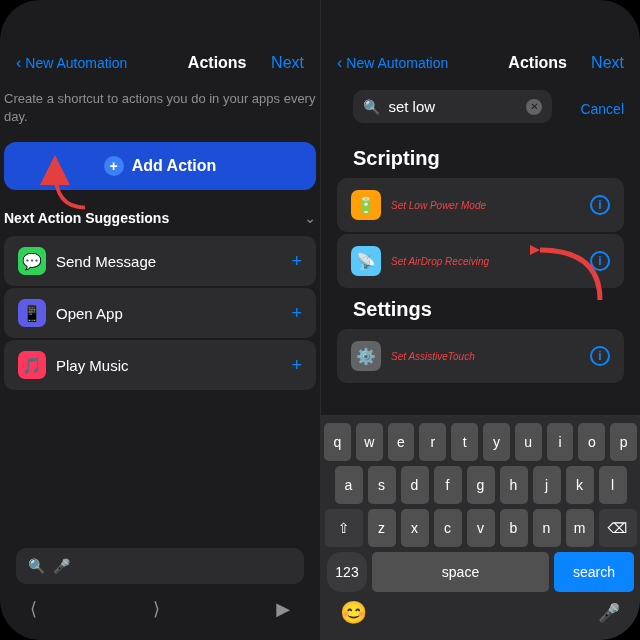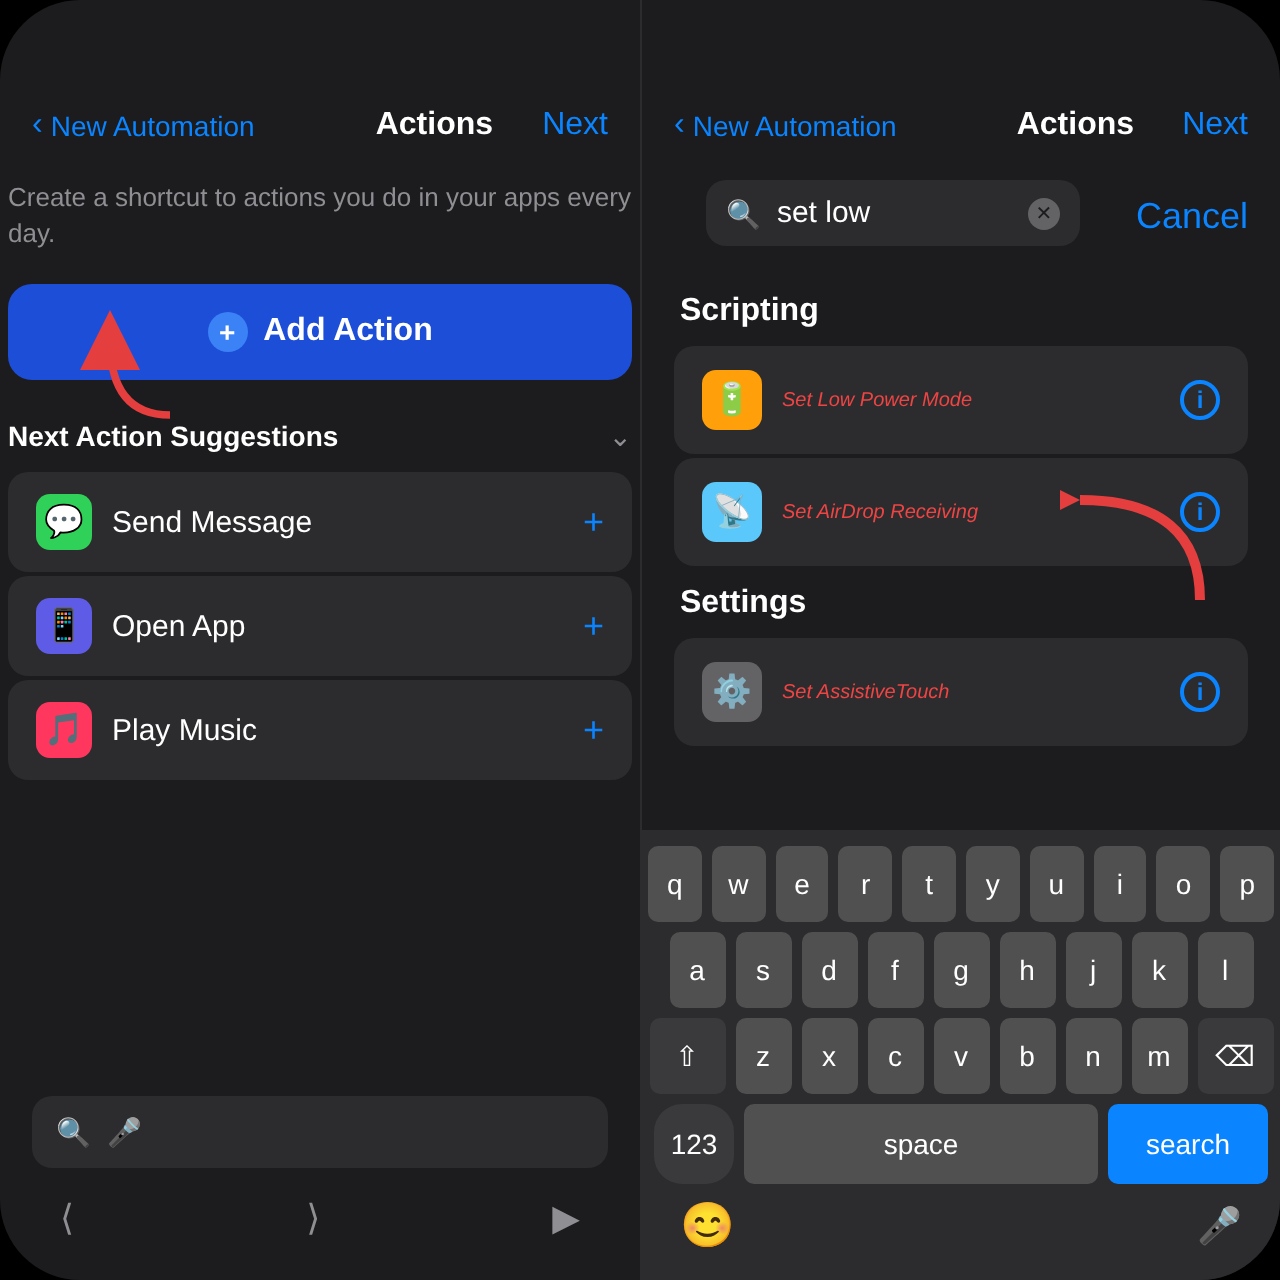--- a/index.html
+++ b/index.html
@@ -261,35 +261,35 @@
       border-radius: 50%;
       display: flex;
       align-items: center;
       justify-content: center;
       color: #1c1c1e;
       font-size: 10px;
     }
 
     .cancel-btn {
       color: #0a84ff;
-      font-size: 18px;
+      font-size: 14px;
       padding-left: 6px;
     }
 
     .right-scroll {
       flex: 1;
       overflow: hidden;
       padding: 0 16px;
     }
 
     .category-label {
       color: #ffffff;
-      font-size: 16px;
+      font-size: 20px;
       font-weight: 700;
-      margin: 10px 3px 8px;
+      margin: 10px 16px 8px;
     }
 
     .action-item {
       background: #2c2c2e;
       border-radius: 10px;
       padding: 12px 14px;
       display: flex;
       align-items: center;
       justify-content: space-between;
       margin-bottom: 2px;

